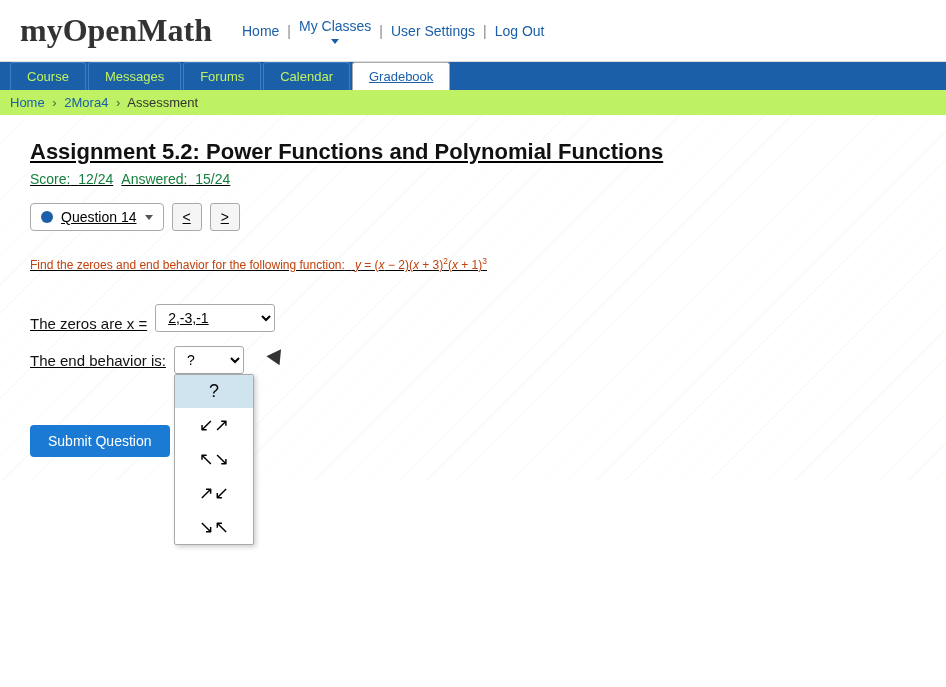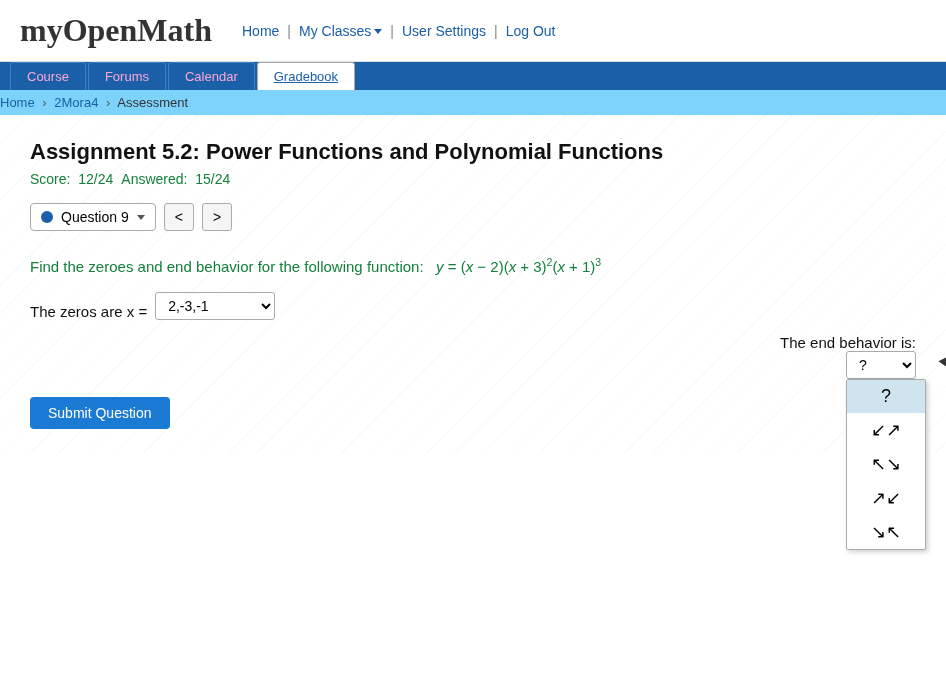--- a/index.html
+++ b/index.html
@@ -41,73 +41,75 @@
     }
     .nav-separator { color: #888; margin: 0 2px; }
 
     .my-classes-btn {
       display: inline-flex;
       align-items: center;
       gap: 3px;
       color: #1a5fa8;
       cursor: pointer;
       text-decoration: none;
+      flex-direction: column;
     }
     .my-classes-btn .arrow-down {
       display: inline-block;
       width: 0; height: 0;
       border-left: 4px solid transparent;
       border-right: 4px solid transparent;
       border-top: 5px solid #1a5fa8;
       margin-top: 2px;
     }
 
     
     .tab-bar {
       background: #1a5fa8;
       display: flex;
       align-items: flex-end;
       padding: 0 10px;
     }
     .tab {
       padding: 6px 16px;
       font-size: 13px;
-      color: #f9a8d4;
+      color: #bef264;
       cursor: pointer;
       border: 1px solid #3a7fc8;
       border-bottom: none;
       background: #1a5fa8;
       margin-right: 2px;
       border-radius: 3px 3px 0 0;
     }
     .tab.active {
       background: #fff;
       color: #1a5fa8;
       border-color: #aaa;
       text-decoration: underline;
     }
 
     
     .breadcrumb-bar {
-      background: #7dd3fc;
-      padding: 5px 0;
+      background: #bef264;
+      padding: 5px 10px;
       font-size: 13px;
       color: #333;
     }
     .breadcrumb-bar a {
       color: #1a5fa8;
       text-decoration: none;
     }
     .breadcrumb-sep { margin: 0 4px; color: #555; }
 
     
     .main-content {
       padding: 24px 30px;
       background: #fff;
       position: relative;
+      text-decoration: underline;
     }
 
     
     .main-content::before {
       content: '';
       position: absolute;
       top: 0; left: 0; right: 0; bottom: 0;
       background: repeating-linear-gradient(
         135deg,
         rgba(200, 230, 200, 0.15) 0px,
@@ -172,23 +174,23 @@
       border: 1px solid #aaa;
       background: #f5f5f5;
       padding: 5px 10px;
       font-size: 14px;
       cursor: pointer;
       border-radius: 3px;
     }
 
     
     .question-text {
-      font-size: 15px;
-      color: #15803d;
-      margin-bottom: 13px;
+      font-size: 12px;
+      color: #c2410c;
+      margin-bottom: 30px;
       line-height: 1.5;
     }
 
     .answer-row {
       display: flex;
       align-items: flex-end;
       gap: 8px;
       margin-bottom: 14px;
       font-size: 15px;
     }
@@ -198,25 +200,25 @@
       border: 1px solid #aaa;
       padding: 4px 8px;
       font-size: 14px;
       border-radius: 3px;
       background: #fff;
       min-width: 120px;
     }
 
     .behavior-row {
       display: flex;
-      align-items: flex-end;
+      align-items: center;
+      gap: 8px;
       margin-bottom: 18px;
       font-size: 15px;
       position: relative;
-      flex-direction: column;
     }
 
     .behavior-select-wrapper {
       position: relative;
       display: inline-block;
     }
 
     .behavior-select {
       border: 1px solid #aaa;
       padding: 4px 8px;
@@ -268,20 +270,21 @@
     }
 
     .submit-btn {
       background: #1a7ad4;
       color: #fff;
       border: none;
       padding: 8px 18px;
       font-size: 14px;
       border-radius: 4px;
       cursor: pointer;
+      margin-top: 33px;
     }
 
     
     sup { font-size: 0.7em; vertical-align: super; }
   </style>
 </head>
 <body>
 
 <div class="header">
   <div class="logo">myOpenMath</div>
@@ -294,20 +297,21 @@
     </a>
     <span class="nav-separator">|</span>
     <a>User Settings</a>
     <span class="nav-separator">|</span>
     <a>Log Out</a>
   </div>
 </div>
 
 <div class="tab-bar">
   <div class="tab">Course</div>
+  <div class="tab">Messages</div>
   <div class="tab">Forums</div>
   <div class="tab">Calendar</div>
   <div class="tab active">Gradebook</div>
 </div>
 
 <div class="breadcrumb-bar">
   <a>Home</a>
   <span class="breadcrumb-sep">›</span>
   <a>2Mora4</a>
   <span class="breadcrumb-sep">›</span>
@@ -329,21 +333,21 @@
       <span>
         <span>Answered:</span>
         &nbsp;<span>15/24</span>
       </span>
     </div>
 
     
     <div class="question-row">
       <div class="question-dropdown">
         <span class="question-dot"></span>
-        <span>Question 9</span>
+        <span>Question 14</span>
         <span class="question-arrow-down"></span>
       </div>
       <button class="nav-btn">&lt;</button>
       <button class="nav-btn">&gt;</button>
     </div>
 
     
     <div class="question-text">
       <span>Find the zeroes and end behavior for the following function:</span>
       &nbsp;<span>

